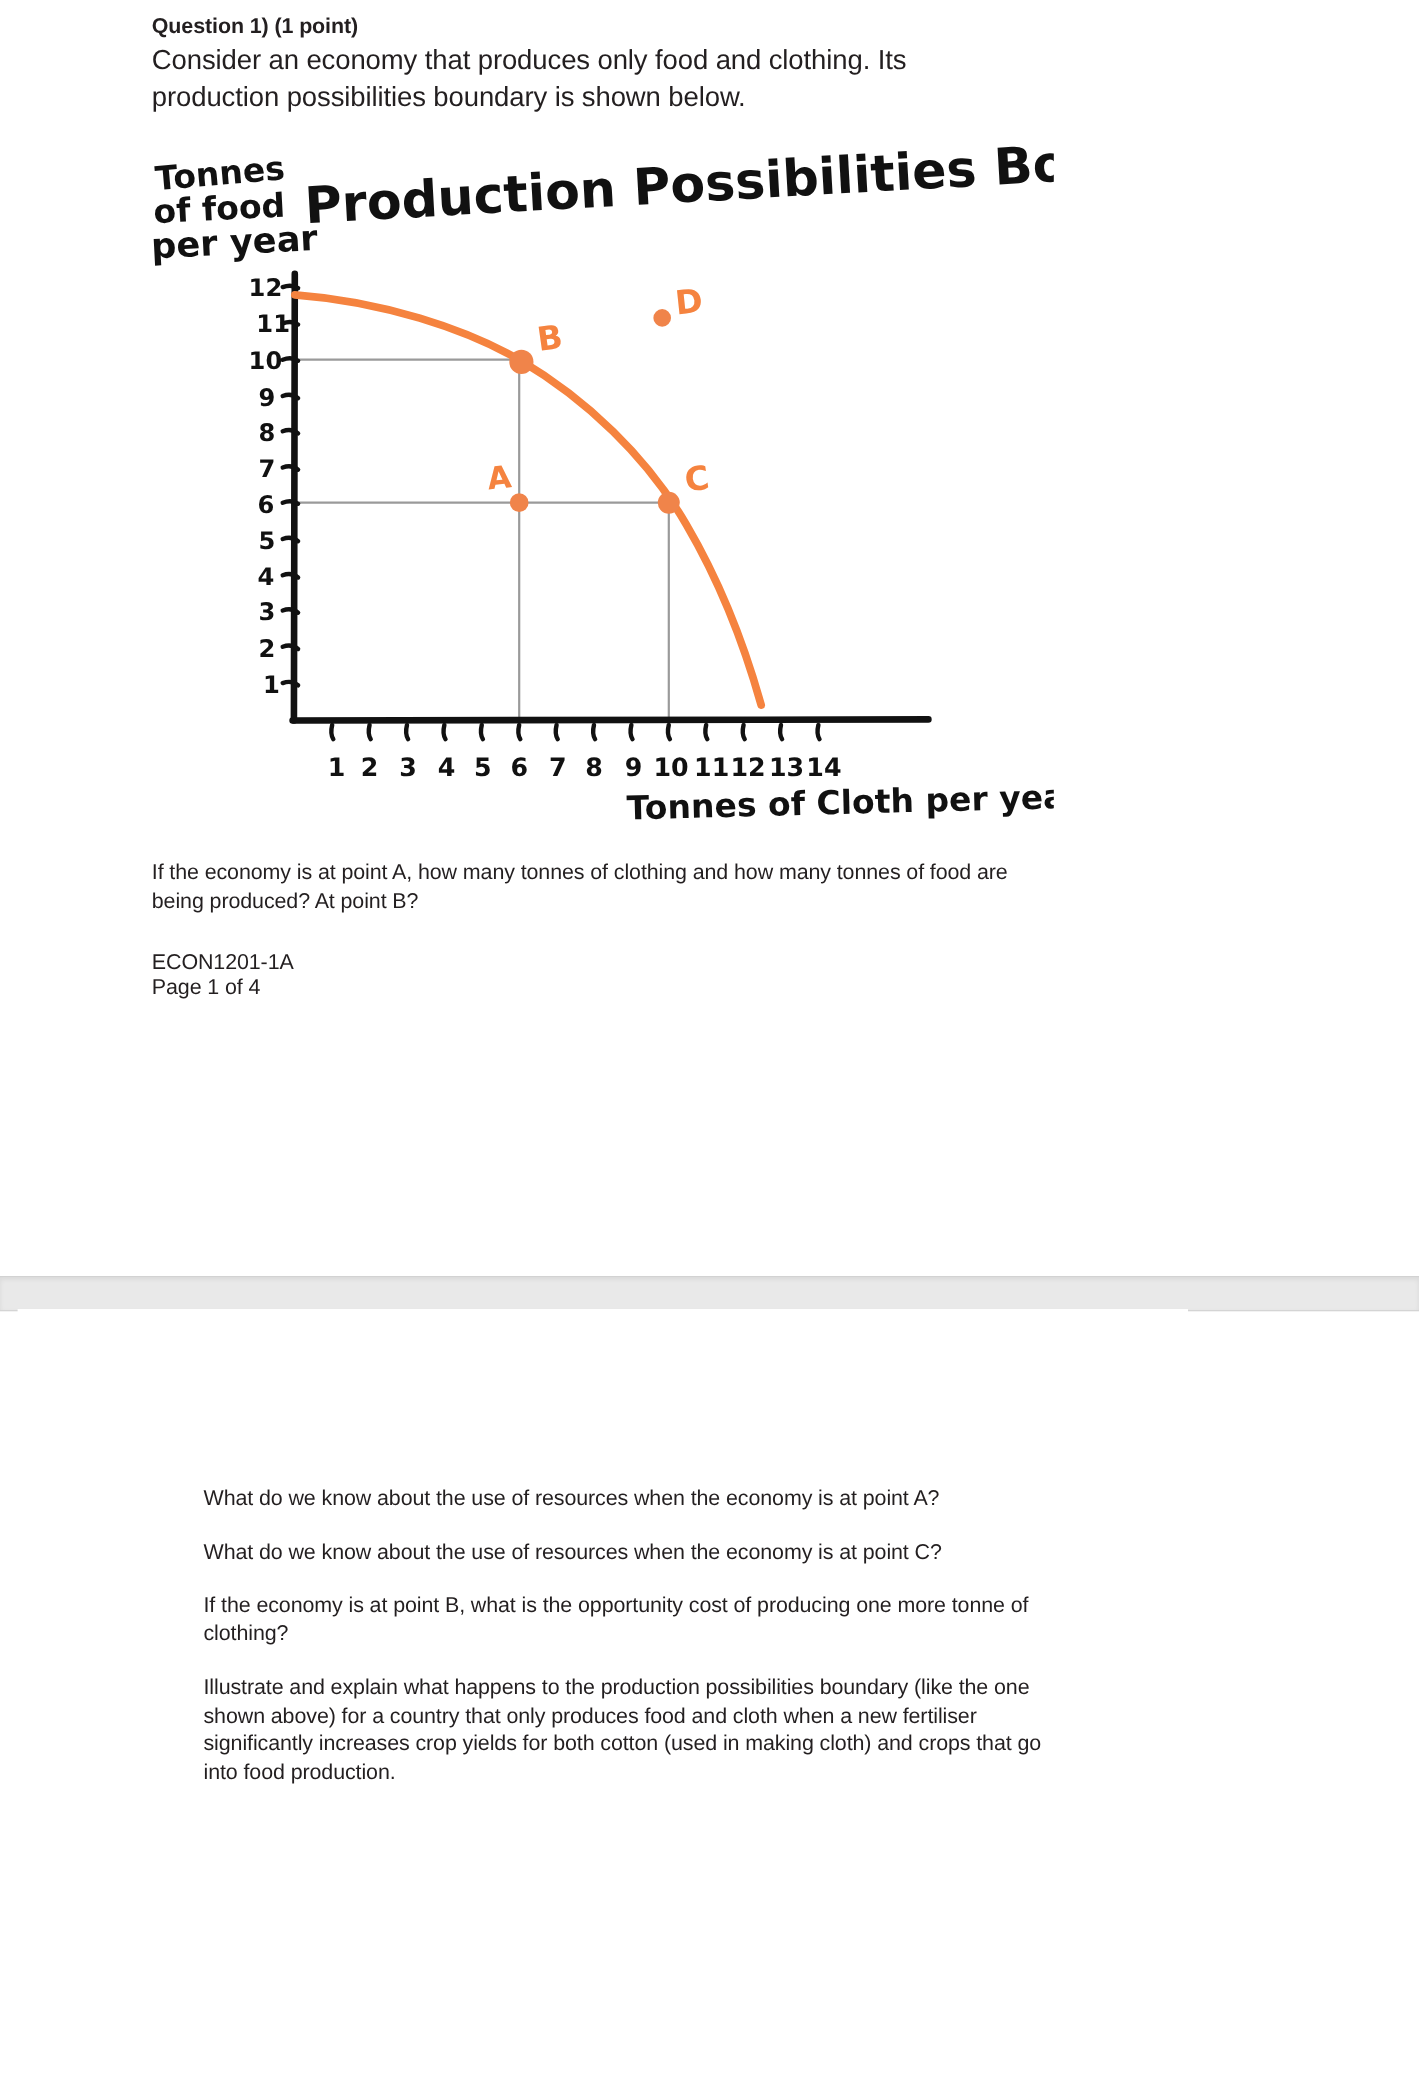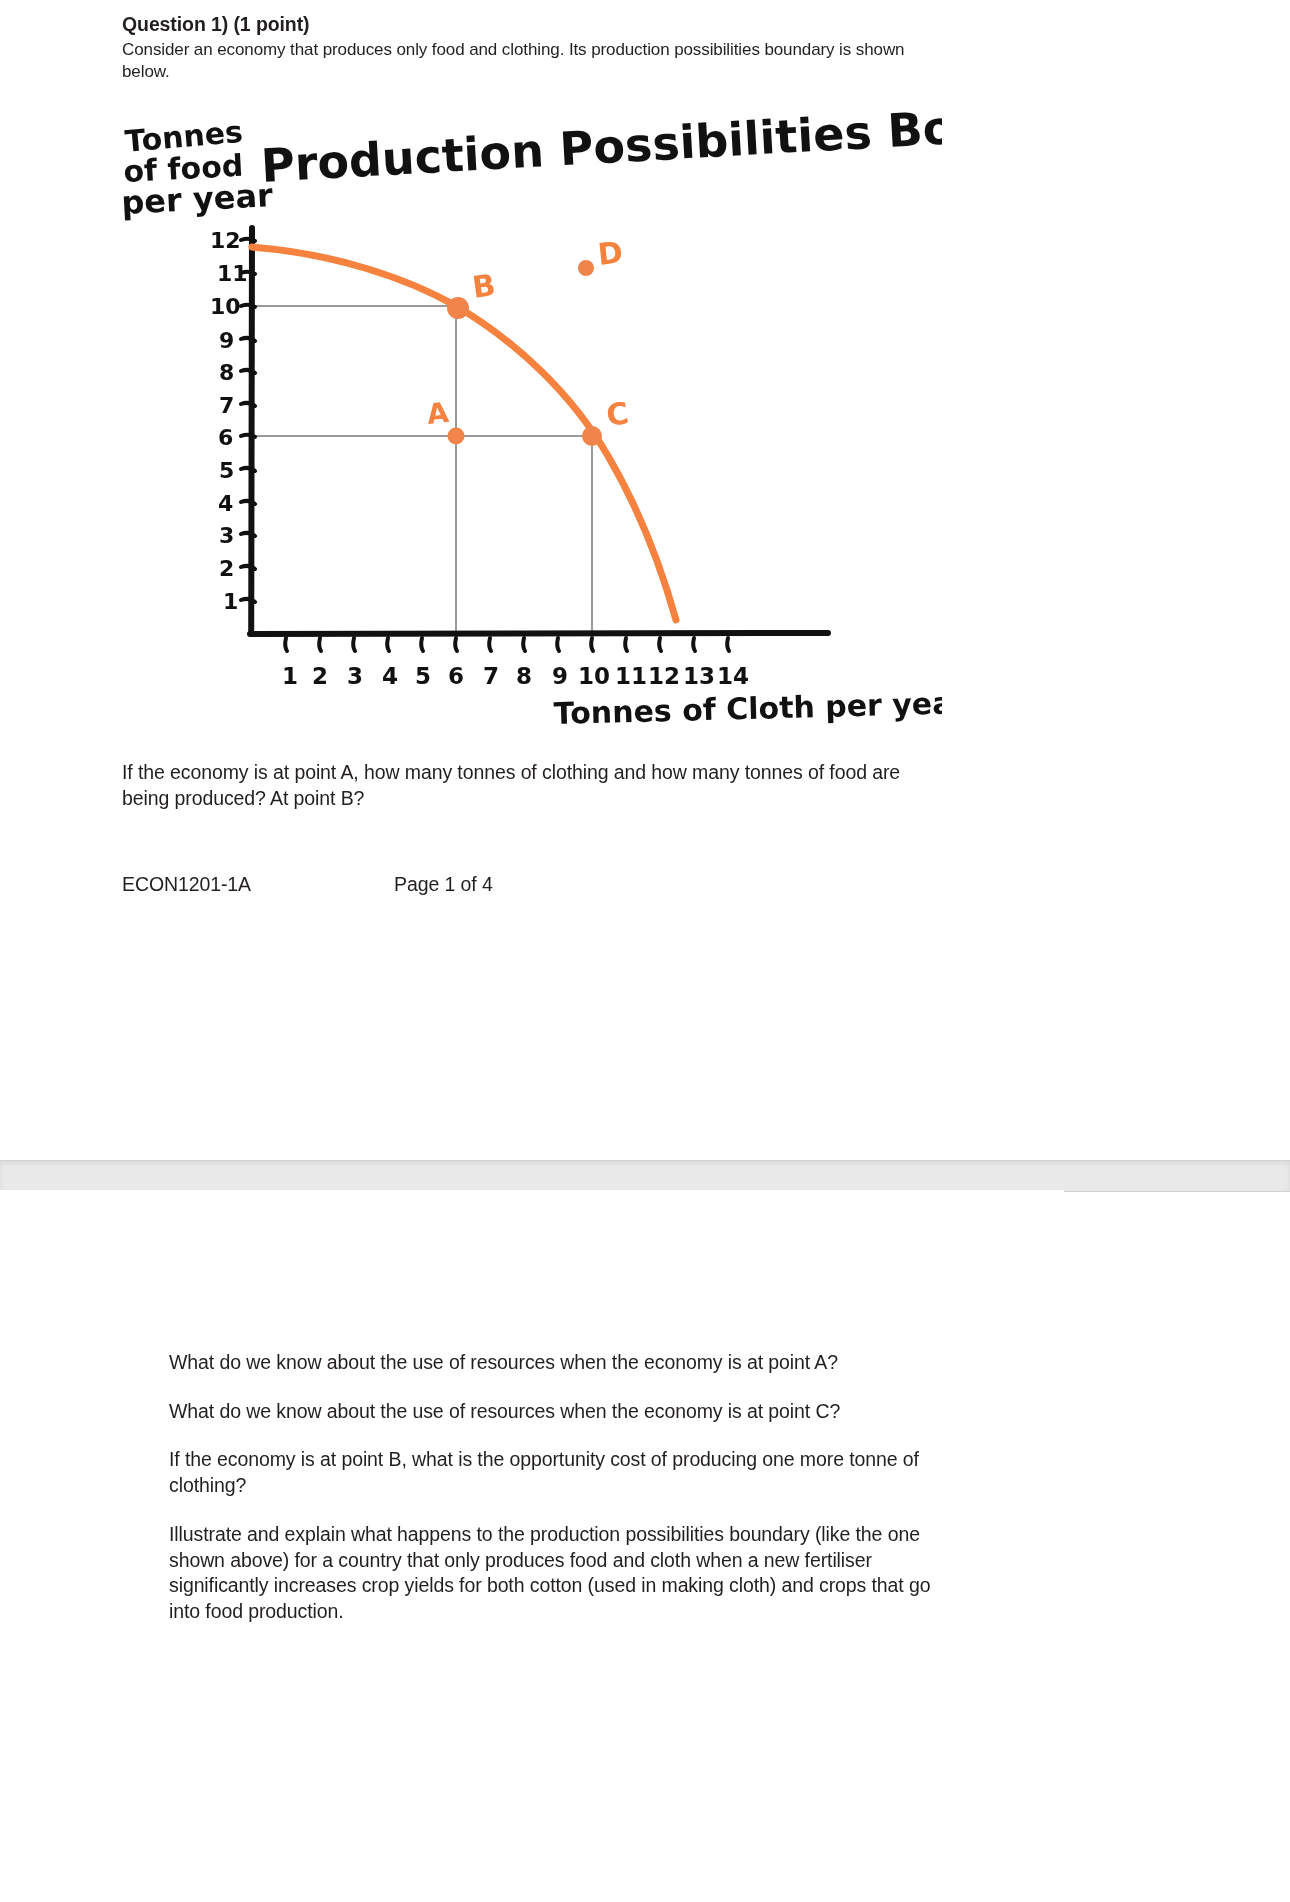--- a/index.html
+++ b/index.html
@@ -11,21 +11,21 @@
     width: 1290px;
     height: 1902px;
     font-family: "Liberation Sans", sans-serif;
     color: #231f20;
     position: relative;
     overflow: hidden;
   }
 
   .page {
     position: absolute;
-    left: 0;
+    left: 16px;
     top: 0;
     width: 1064px;
     background: #ffffff;
   }
 
   
   .page-one {
     top: 0;
     height: 1160px;
     padding: 0;
@@ -37,21 +37,21 @@
   }
 
   .q-title {
     font-weight: bold;
     font-size: 19.5px;
     letter-spacing: -0.1px;
     padding-top: 12px;
     line-height: 1.28;
   }
   .q-body {
-    font-size: 17px;
+    font-size: 25px;
     line-height: 1.32;
     letter-spacing: -0.1px;
     margin-top: 2px;
     max-width: 790px;
   }
 
   
   .chart-wrap {
     position: relative;
     margin-top: 26px;
@@ -70,24 +70,25 @@
   .mid-q {
     font-size: 19.5px;
     line-height: 1.32;
     letter-spacing: -0.1px;
     margin-top: 30px;
     max-width: 820px;
   }
 
   
   .footer {
-    margin-top: 62px;
+    margin-top: 32px;
     display: flex;
     font-size: 19.5px;
     letter-spacing: -0.1px;
+    flex-direction: column;
   }
   .footer .f-course { width: 272px; }
   .footer .f-mid    { width: 440px; }
   .footer .f-page   { text-align: left; }
 
   
   .page-gap {
     position: absolute;
     left: 0;
     top: 1160px;

